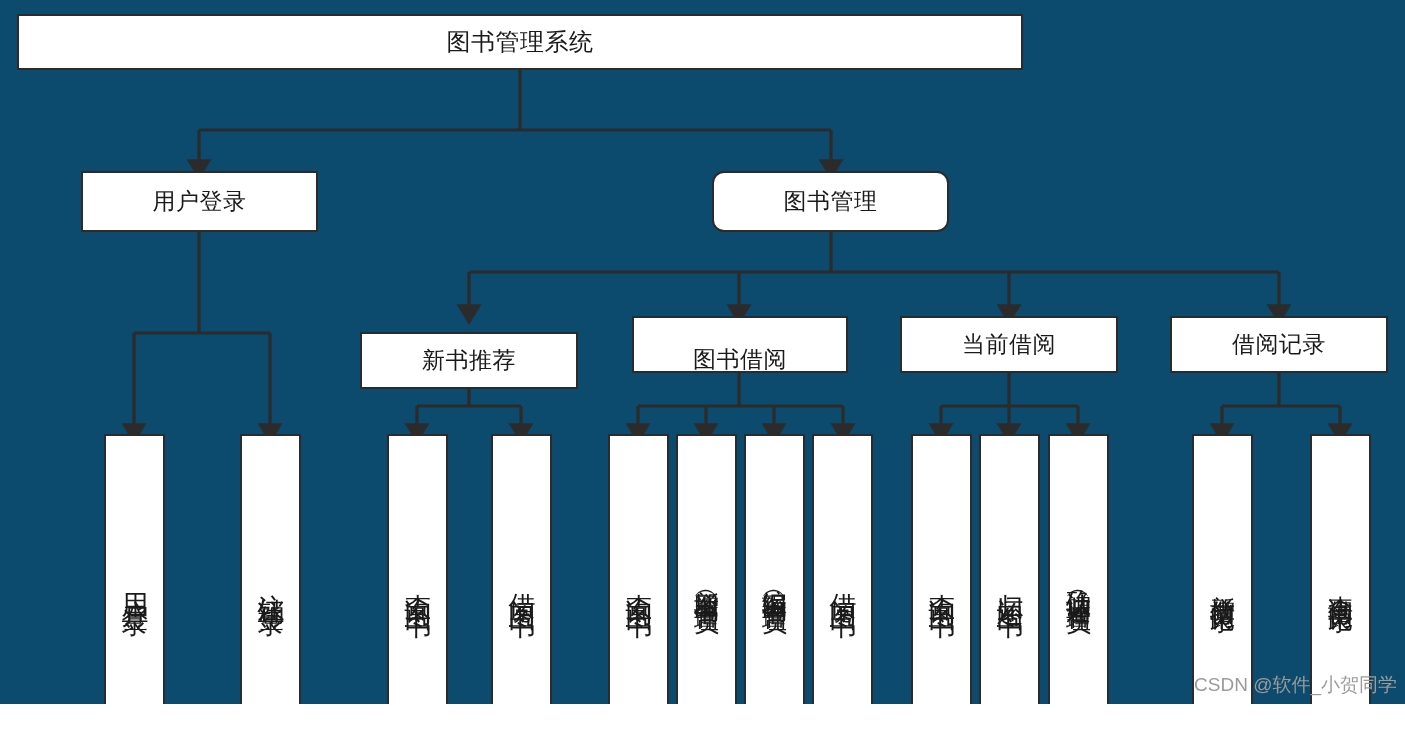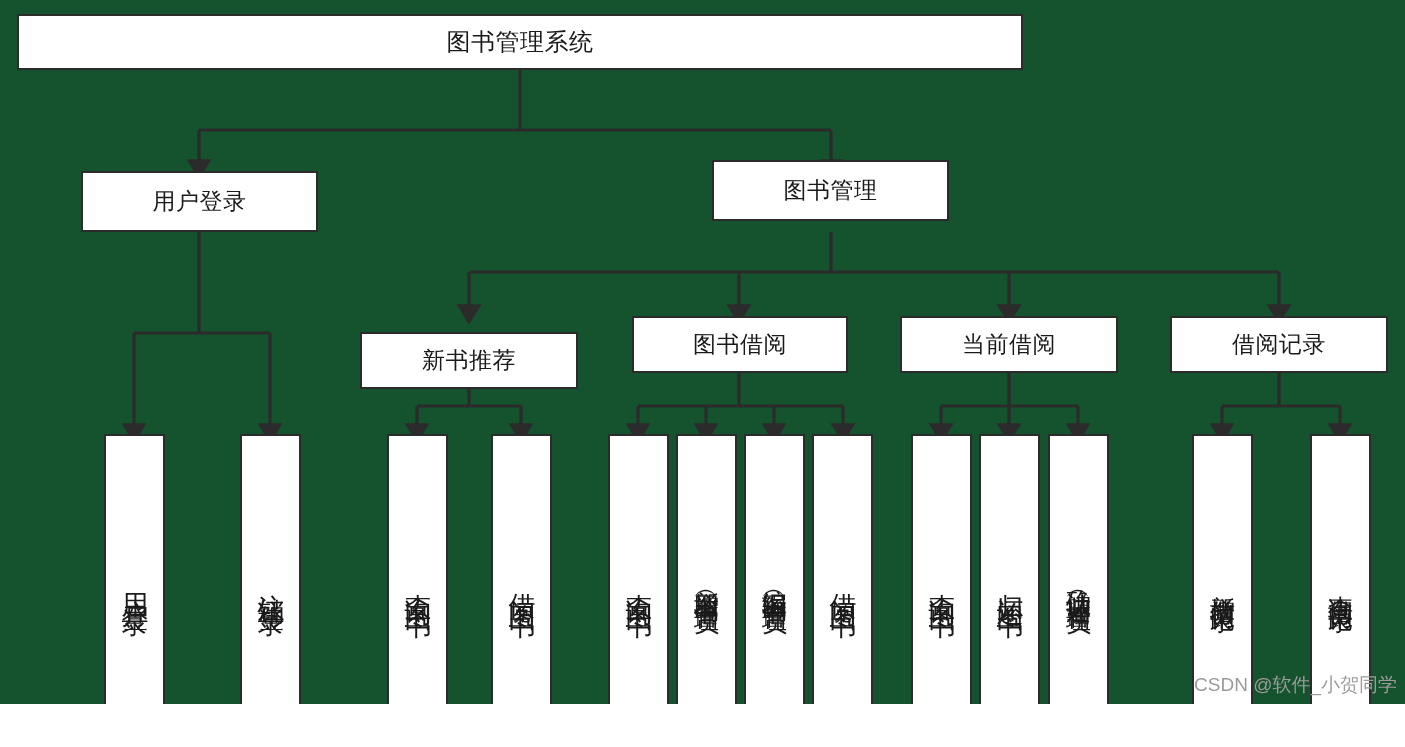--- a/index.html
+++ b/index.html
@@ -8,21 +8,21 @@
     padding: 0;
     background: #ffffff;
   }
   body {
     font-family: "Liberation Sans", "DejaVu Sans", sans-serif;
   }
   #canvas {
     position: relative;
     width: 1405px;
     height: 704px;
-    background: #14532d;
+    background: #0c4a6e;
     overflow: hidden;
   }
   svg.wires {
     position: absolute;
     left: 0;
     top: 0;
     width: 1405px;
     height: 747px;
     pointer-events: none;
   }
@@ -137,29 +137,29 @@
   </svg>
 
   <div class="node horiz root" style="left:17px; top:14px; width:1006px; height:56px;">
     <span class="lbl">图书管理系统</span>
   </div>
 
   <div class="node horiz" style="left:81px; top:171px; width:237px; height:61px;">
     <span class="lbl">用户登录</span>
   </div>
 
-  <div class="node horiz" style="left:712px; top:160px; width:237px; height:61px;">
+  <div class="node horiz" style="left:712px; top:171px; width:237px; height:61px;border-radius:12px;">
     <span class="lbl">图书管理</span>
   </div>
 
   <div class="node horiz" style="left:360px; top:332px; width:218px; height:57px;">
     <span class="lbl">新书推荐</span>
   </div>
 
-  <div class="node horiz" style="left:632px; top:316px; width:216px; height:57px;">
+  <div class="node horiz" style="left:632px; top:316px; width:216px; height:57px;align-items:flex-end;">
     <span class="lbl">图书借阅</span>
   </div>
 
   <div class="node horiz" style="left:1170px; top:316px; width:218px; height:57px;">
     <span class="lbl">借阅记录</span>
   </div>
 
   <div class="node horiz" style="left:900px; top:316px; width:218px; height:57px;">
     <span class="lbl">当前借阅</span>
   </div>

